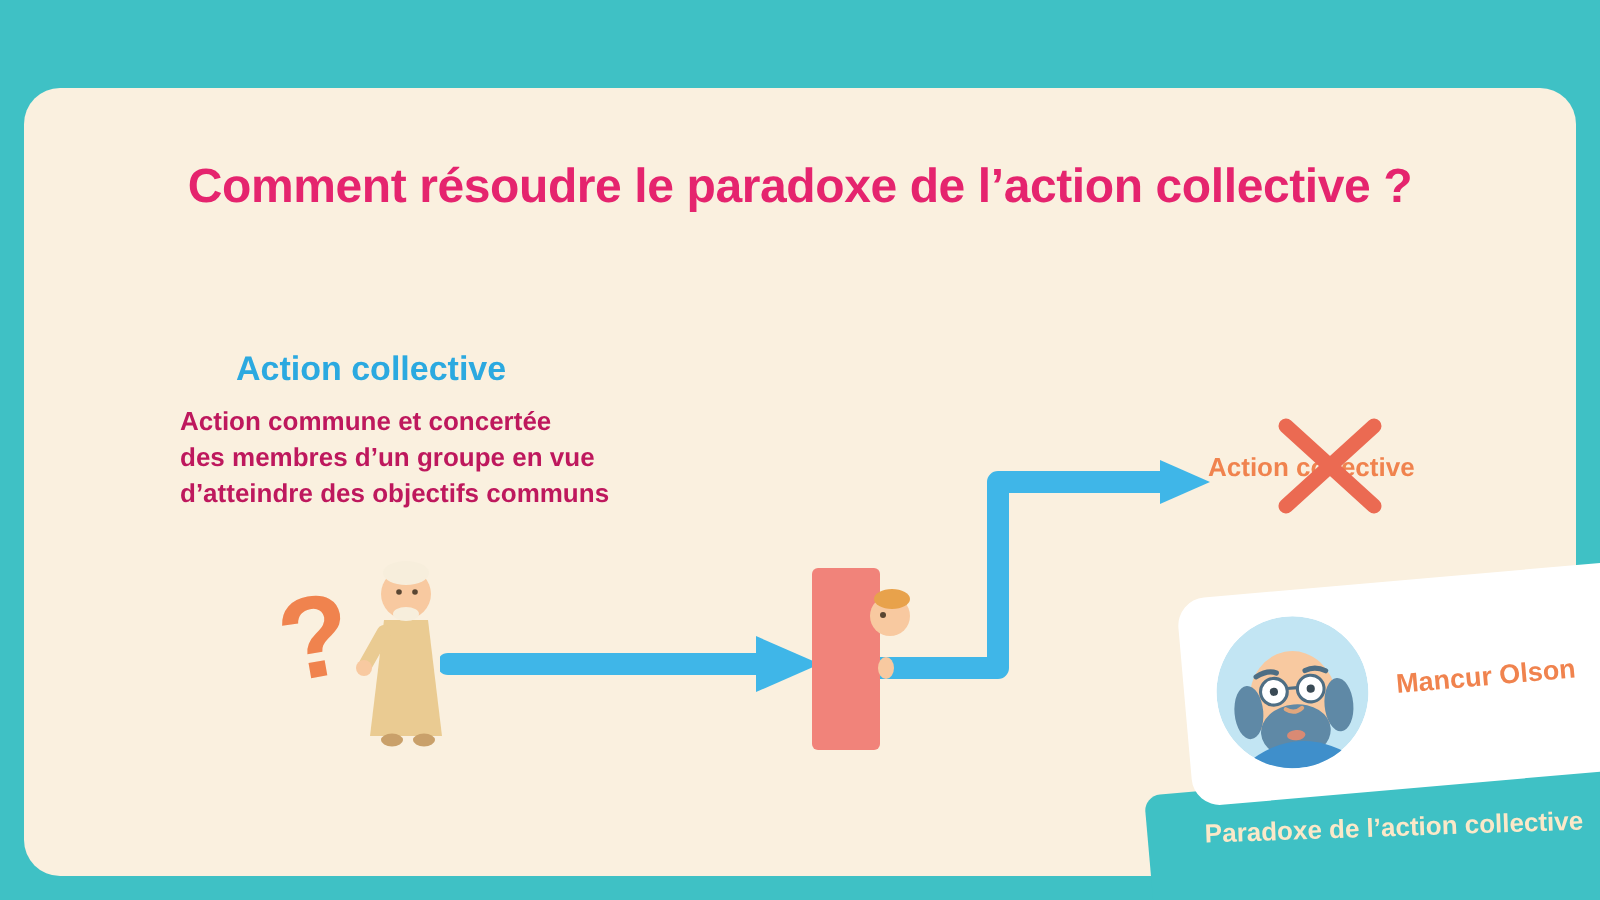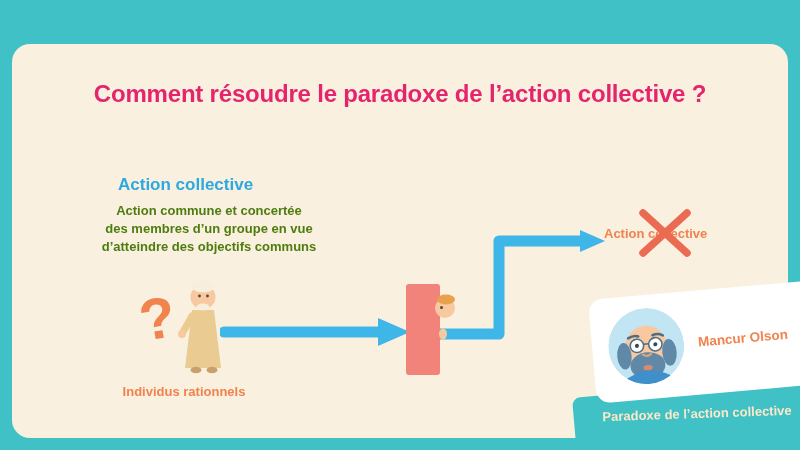--- a/index.html
+++ b/index.html
@@ -32,24 +32,23 @@
   .def-heading {
     position: absolute;
     left: 106px; top: 131px;
     font-size: 17px;
     font-weight: bold;
     color: #2BA9E0;
   }
   .def-body {
     position: absolute;
     left: 78px; top: 158px; width: 238px;
-    text-align: center;
     font-size: 13px;
     font-weight: bold;
-    color: #4d7c0f;
+    color: #be185d;
     line-height: 1.38;
     white-space: pre-line;
   }
   .flow-label {
     position: absolute;
     text-align: center;
     font-size: 13px;
     font-weight: bold;
     color: #F0834E;
     white-space: pre-line;
@@ -132,21 +131,20 @@
         <ellipse cx="58" cy="100" rx="5.5" ry="3.2" fill="#C9A06A"></ellipse>
         <ellipse cx="74" cy="100" rx="5.5" ry="3.2" fill="#C9A06A"></ellipse>
         <circle cx="65" cy="27" r="12.5" fill="#F8C9A0"></circle>
         <ellipse cx="65" cy="16.5" rx="11.5" ry="6" fill="#F7EEDC"></ellipse>
         <ellipse cx="65" cy="37" rx="6.5" ry="3.5" fill="#F7EEDC"></ellipse>
         <circle cx="61.5" cy="26" r="1.4" fill="#5A4632"></circle>
         <circle cx="69.5" cy="26" r="1.4" fill="#5A4632"></circle>
       </g>
     </svg>
 
-    <div class="flow-label label-left">Individus rationnels</div>
 
     <svg id="arrow1-svg" class="abs-svg" width="195" height="36" viewBox="0 0 195 36">
       <line x1="4" y1="18" x2="160" y2="18" stroke="#3FB6E8" stroke-width="11" stroke-linecap="round"></line>
       <polygon points="158,4 190,18 158,32" fill="#3FB6E8"></polygon>
     </svg>
 
     <svg id="path2-svg" class="abs-svg" width="180" height="125" viewBox="0 0 180 125">
       <polyline points="0,110 62,110 62,17 145,17" fill="none" stroke="#3FB6E8" stroke-width="11" stroke-linecap="round" stroke-linejoin="round"></polyline>
       <polygon points="143,6 168,17 143,28" fill="#3FB6E8"></polygon>
     </svg>

